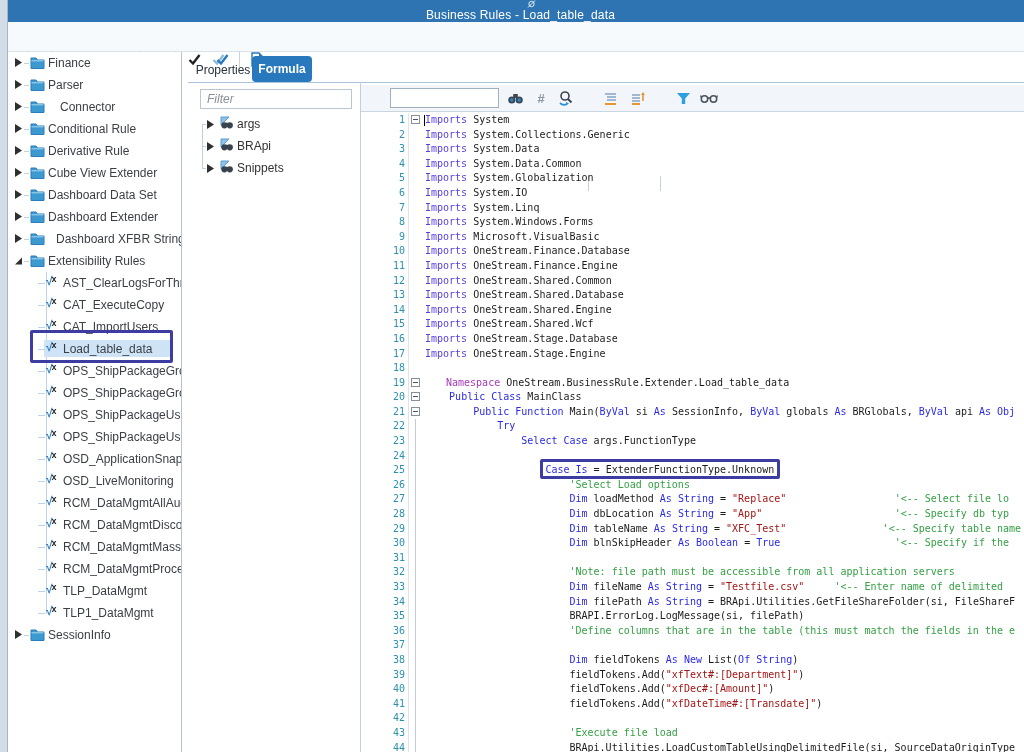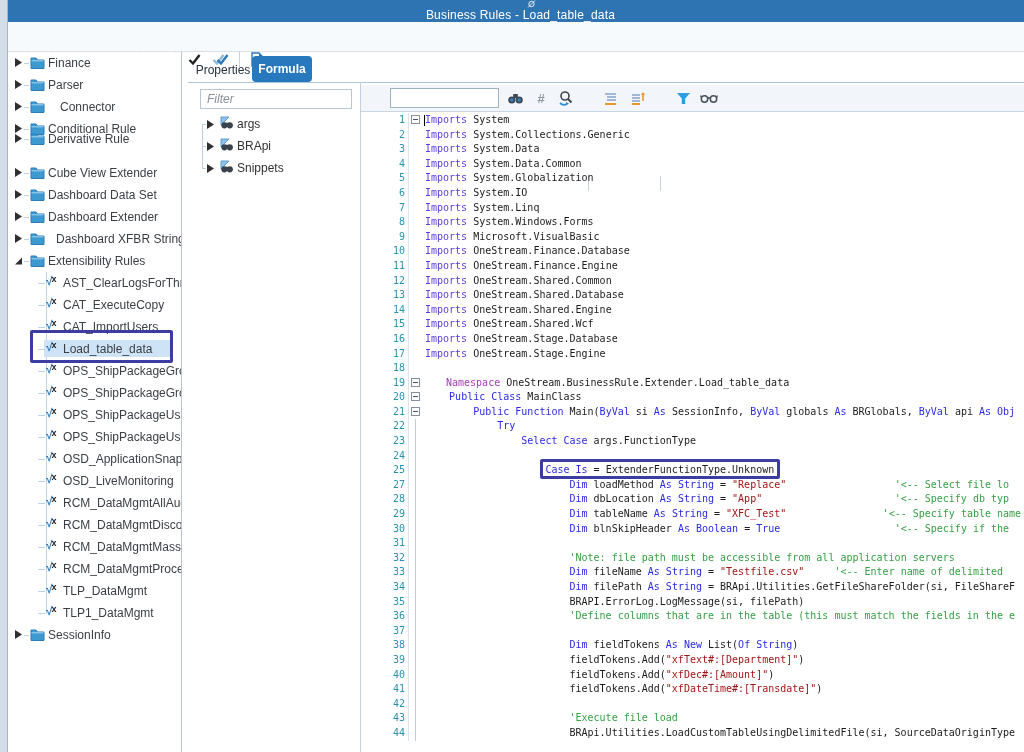--- a/index.html
+++ b/index.html
@@ -187,21 +187,21 @@
         <span class="exp"><svg width="10" height="11" viewBox="0 0 10 11">
             <polygon points="2,1 9,5.5 2,10" fill="#2f2f2f"></polygon>
           </svg></span>
         <span class="stub" style="left:16px;width:5px;"></span>
         <span class="ficon" style="left:22px;"><svg width="15" height="13" viewBox="0 0 15 13">
             <path d="M1 2 h5 l1.5 2 H14 v8.5 H1 Z" fill="#3d9ad1" stroke="#2d7cb8"></path>
             <path d="M1.5 4.8 H13.5" stroke="#aad6f2" stroke-width="1"></path>
           </svg></span>
         <span class="lbl" style="left:40px;">Conditional Rule</span>
       </div>
-      <div class="srow" style="top: 76px;">
+      <div class="srow" style="top: 88px;">
         <span class="exp"><svg width="10" height="11" viewBox="0 0 10 11">
             <polygon points="2,1 9,5.5 2,10" fill="#2f2f2f"></polygon>
           </svg></span>
         <span class="stub" style="left:16px;width:5px;"></span>
         <span class="ficon" style="left:22px;"><svg width="15" height="13" viewBox="0 0 15 13">
             <path d="M1 2 h5 l1.5 2 H14 v8.5 H1 Z" fill="#3d9ad1" stroke="#2d7cb8"></path>
             <path d="M1.5 4.8 H13.5" stroke="#aad6f2" stroke-width="1"></path>
           </svg></span>
         <span class="lbl" style="left:40px;">Derivative Rule</span>
       </div>
@@ -601,20 +601,27 @@
         <span class="codetxt"></span>
       </div>
       <div class="crow">
         <span class="num">25</span>
         <span class="fold">
           <span class="fold-vline"></span>
         </span>
         <span class="codetxt"><span class="st">                    </span><span class="sk">Case Is</span><span class="st"> = ExtenderFunctionType.Unknown</span></span>
       </div>
       <div class="crow">
+        <span class="num">26</span>
+        <span class="fold">
+          <span class="fold-vline"></span>
+        </span>
+        <span class="codetxt"><span class="st">                        </span><span class="sc">'Select Load options</span></span>
+      </div>
+      <div class="crow">
         <span class="num">27</span>
         <span class="fold">
           <span class="fold-vline"></span>
         </span>
         <span class="codetxt"><span class="st">                        </span><span class="sk">Dim</span><span class="st"> loadMethod </span><span class="sk">As</span><span class="st"> </span><span class="sk">String</span><span class="st"> = </span><span class="ss">"Replace"</span><span class="st">                  </span><span class="sc">'&lt;-- Select file lo</span></span>
       </div>
       <div class="crow">
         <span class="num">28</span>
         <span class="fold">
           <span class="fold-vline"></span>

